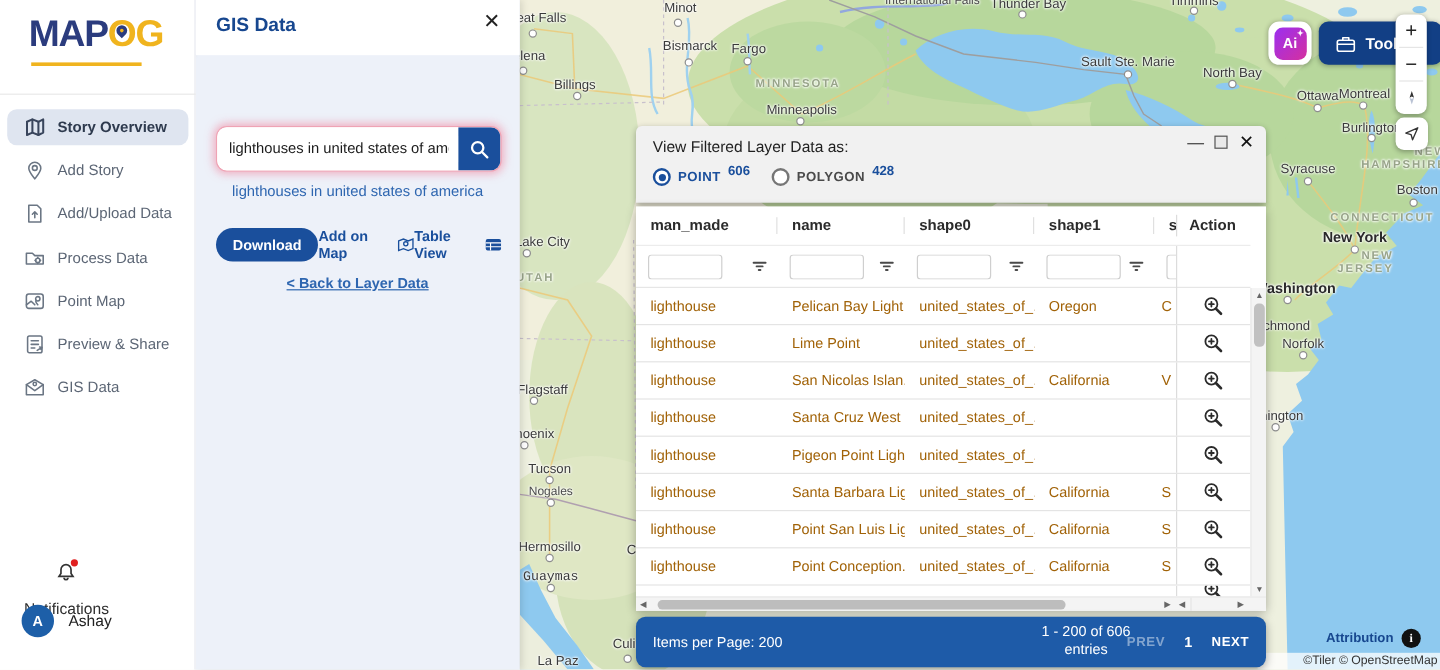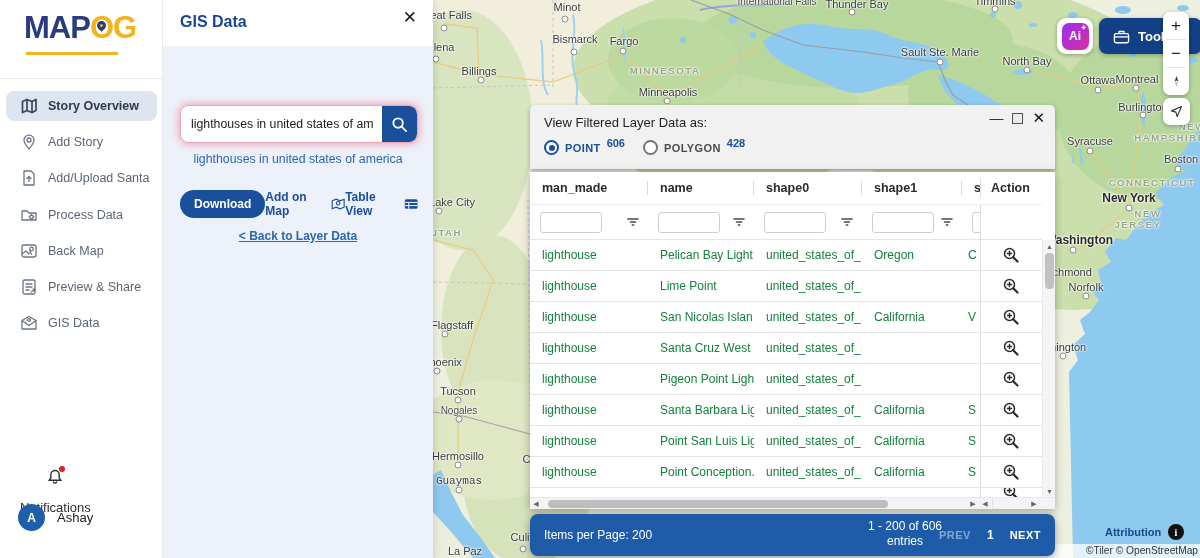--- a/index.html
+++ b/index.html
@@ -104,21 +104,21 @@
   #hdr-row { height:33px; align-items:center; border-bottom:1px solid #ececec; }
   .hdr-cell { font-size:12.5px; font-weight:bold; color:#2b2b2b; padding-left:12px; position:relative; height:18px; line-height:18px; overflow:hidden; white-space:nowrap; }
   .hdr-cell::after { content:""; position:absolute; right:0; top:2px; width:1px; height:14px; background:#d9d9d9; }
   .hdr-cell.c4::after { display:none; }
   .hdr-action { font-size:12.5px; font-weight:bold; color:#2b2b2b; padding-left:10px; height:18px; line-height:18px; }
   #filter-row { height:35px; align-items:center; border-bottom:1px solid #e6e6e6; }
   .filter-cell { display:flex; align-items:center; justify-content:space-between; padding:0 8px 0 10px; overflow:hidden; }
   .filter-input { width:62px; height:21px; border:1px solid #cfcfcf; border-radius:3px; background:#fff; outline:none; flex:none; }
   .funnel { flex:none; margin-left:4px; }
   .data-row { height:31px; align-items:center; border-bottom:1px solid #e4e4e4; }
-  .data-cell { font-size:12px; color:#15803d; padding-left:12px; white-space:nowrap; overflow:hidden; }
+  .data-cell { font-size:12px; color:#a16207; padding-left:12px; white-space:nowrap; overflow:hidden; }
   .c4.data-cell { padding-left:6px; }
   .action-cell { display:flex; align-items:center; justify-content:center; height:100%; }
   #rows-wrap { position:relative; }
   #partial-row { height:9px; overflow:hidden; }
   
   #vscroll { position:absolute; right:0; top:68px; width:13px; height:257px; background:#f4f4f4; border-left:1px solid #e8e8e8; }
   #vscroll .arrow { width:13px; height:12px; font-size:7px; color:#666; display:flex; align-items:center; justify-content:center; cursor:pointer; }
   #vscroll .arrow.down { position:absolute; bottom:0; }
   #vthumb { position:absolute; left:2px; top:13px; width:9px; height:36px; background:#c1c1c1; border-radius:4px; }
   #hscroll-row { position:absolute; left:0; bottom:0; width:525px; height:12px; background:#f4f4f4; border-top:1px solid #e8e8e8; display:flex; align-items:center; }
@@ -564,41 +564,41 @@
         </span>
         <span class="nav-label">Add Story</span>
       </div>
       <div class="nav-item" style="top: 163.4px;">
         <span class="nav-icon">
           <svg viewBox="0 0 18 18">
             <path d="M4,2 H11 L14,5 V16 H4 Z"></path>
             <path d="M9,12.5 V7.5 M7,9.5 L9,7.5 L11,9.5"></path>
           </svg>
         </span>
-        <span class="nav-label">Add/Upload Santa</span>
+        <span class="nav-label">Add/Upload Data</span>
       </div>
       <div class="nav-item" style="top: 199.6px;">
         <span class="nav-icon">
           <svg viewBox="0 0 18 18">
             <path d="M2,5 H7 L9,7 H16 V14 H2 Z"></path>
             <circle cx="11.5" cy="11" r="1.8"></circle>
             <path d="M11.5,8.4 V9 M11.5,13 V13.6 M9.2,11 H9.8 M13.2,11 H13.8"></path>
           </svg>
         </span>
         <span class="nav-label">Process Data</span>
       </div>
       <div class="nav-item" style="top: 235.8px;">
         <span class="nav-icon">
           <svg viewBox="0 0 18 18">
             <rect x="2" y="3" width="14" height="12" rx="2"></rect>
             <circle cx="11.5" cy="7" r="1.8"></circle>
             <path d="M11.5,12 C10,10.5 9.8,9.5 9.8,8.8 M2,12 L6,9 L9,12"></path>
           </svg>
         </span>
-        <span class="nav-label">Back Map</span>
+        <span class="nav-label">Point Map</span>
       </div>
       <div class="nav-item" style="top: 272px;">
         <span class="nav-icon">
           <svg viewBox="0 0 18 18">
             <rect x="3" y="2" width="12" height="14" rx="1.5"></rect>
             <path d="M6,6 H12 M6,9 H12 M6,12 H9"></path>
             <path d="M11,14 L15,11.5 M15,11.5 L13,11.2 M15,11.5 L14.2,13.3"></path>
           </svg>
         </span>
         <span class="nav-label">Preview &amp; Share</span>

